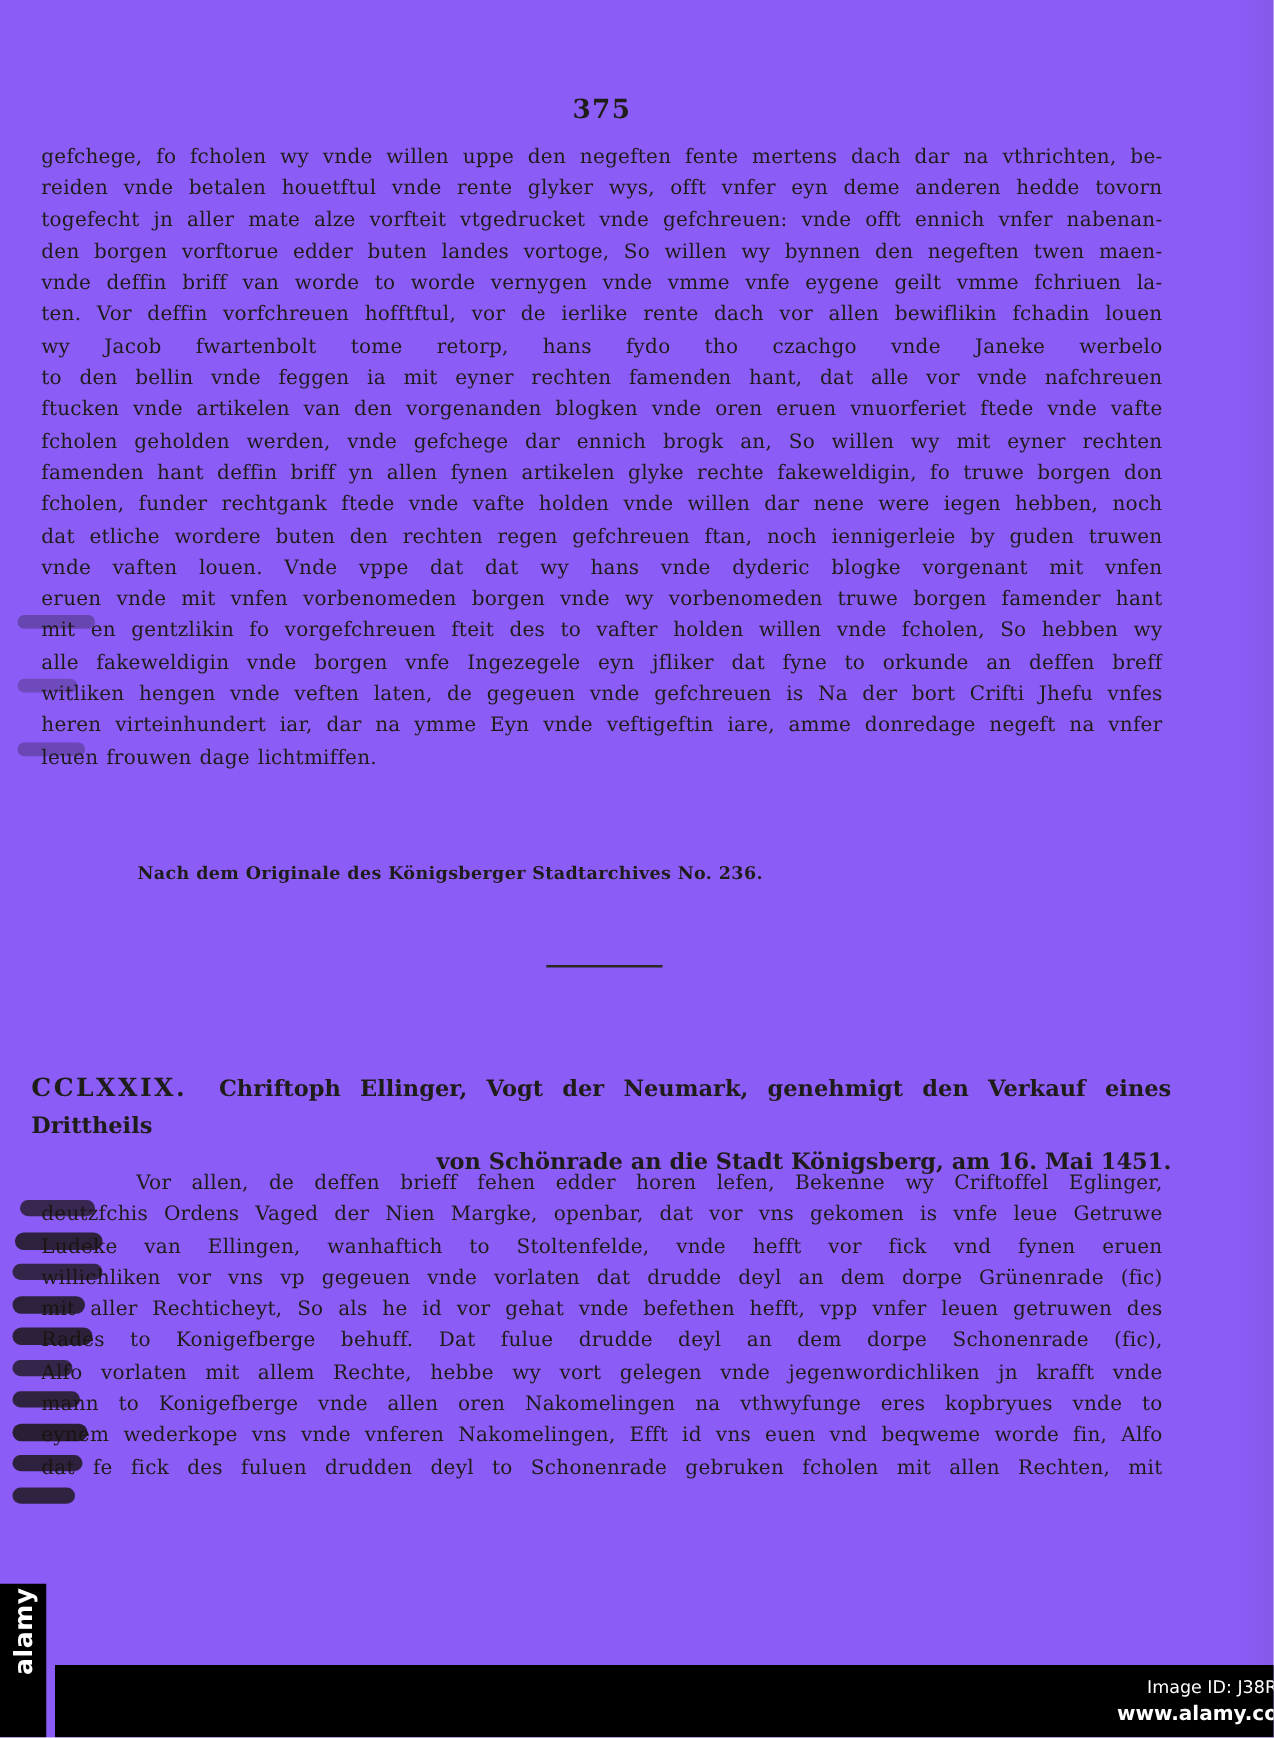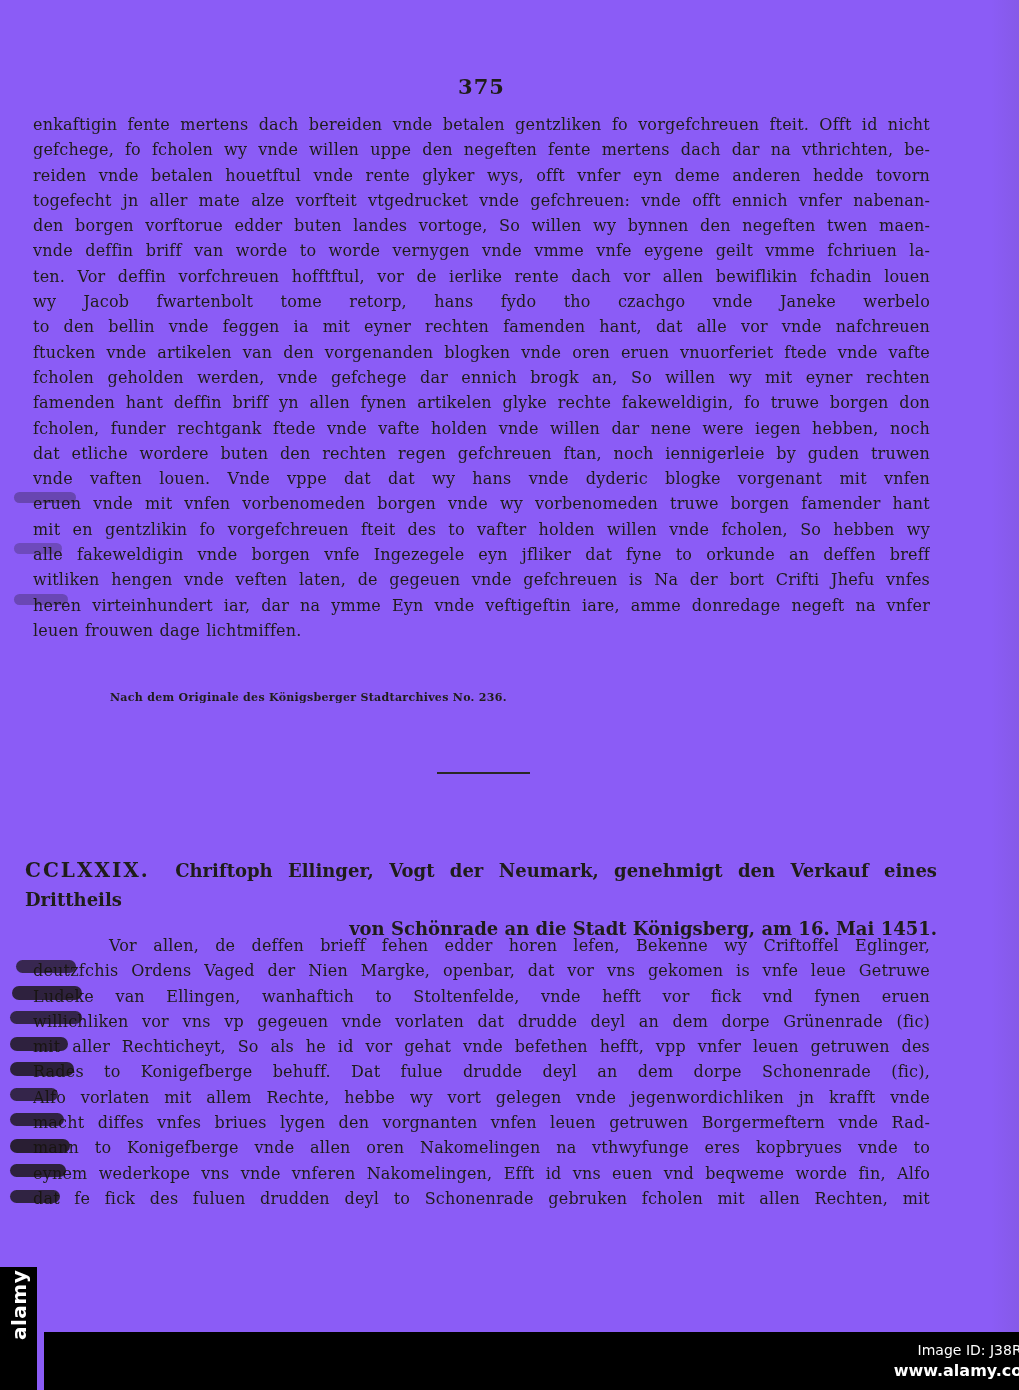--- a/index.html
+++ b/index.html
@@ -40,21 +40,21 @@
     word-spacing: 1px;
   }
   .para.short-last .line:last-child {
     text-align-last: left;
   }
   .para1 { top: 112px; }
   .para2 { top: 933px; }
   .para2 .line:first-child { text-indent: 76px; }
   .source-note {
     position: absolute; top: 691px; left: 110px;
-    font-size: 11px; font-weight: bold;
+    font-size: 14px; font-weight: bold;
     letter-spacing: 0.3px;
   }
   .divider {
     position: absolute; top: 772px; left: 437px;
     width: 93px; height: 0;
     border-top: 2px solid #2a2824;
   }
   .heading {
     position: absolute; top: 856px; left: 25px; width: 912px;
     font-weight: bold;
@@ -114,21 +114,20 @@
   .wm-url { font-size: 16px; font-weight: bold; line-height: 22px; }
 </style>
 </head>
 <body>
 
 <div class="page">
 
   <div class="page-number">375</div>
 
   <div class="para para1 short-last">
-      <div class="line">enkaftigin fente mertens dach bereiden vnde betalen gentzliken fo vorgefchreuen fteit. Offt id nicht</div>
       <div class="line">gefchege, fo fcholen wy vnde willen uppe den negeften fente mertens dach dar na vthrichten, be-</div>
       <div class="line">reiden vnde betalen houetftul vnde rente glyker wys, offt vnfer eyn deme anderen hedde tovorn</div>
       <div class="line">togefecht jn aller mate alze vorfteit vtgedrucket vnde gefchreuen: vnde offt ennich vnfer nabenan-</div>
       <div class="line">den borgen vorftorue edder buten landes vortoge, So willen wy bynnen den negeften twen maen-</div>
       <div class="line">vnde deffin briff van worde to worde vernygen vnde vmme vnfe eygene geilt vmme fchriuen la-</div>
       <div class="line">ten. Vor deffin vorfchreuen hofftftul, vor de ierlike rente dach vor allen bewiflikin fchadin louen</div>
       <div class="line">wy Jacob fwartenbolt tome retorp, hans fydo tho czachgo vnde Janeke werbelo</div>
       <div class="line">to den bellin vnde feggen ia mit eyner rechten famenden hant, dat alle vor vnde nafchreuen</div>
       <div class="line">ftucken vnde artikelen van den vorgenanden blogken vnde oren eruen vnuorferiet ftede vnde vafte</div>
       <div class="line">fcholen geholden werden, vnde gefchege dar ennich brogk an, So willen wy mit eyner rechten</div>
@@ -157,21 +156,20 @@
   </div>
 
   <div class="para para2">
       <div class="line">Vor allen, de deffen brieff fehen edder horen lefen, Bekenne wy Criftoffel Eglinger,</div>
       <div class="line">deutzfchis Ordens Vaged der Nien Margke, openbar, dat vor vns gekomen is vnfe leue Getruwe</div>
       <div class="line">Ludeke van Ellingen, wanhaftich to Stoltenfelde, vnde hefft vor fick vnd fynen eruen</div>
       <div class="line">willichliken vor vns vp gegeuen vnde vorlaten dat drudde deyl an dem dorpe Grünenrade (fic)</div>
       <div class="line">mit aller Rechticheyt, So als he id vor gehat vnde befethen hefft, vpp vnfer leuen getruwen des</div>
       <div class="line">Rades to Konigefberge behuff. Dat fulue drudde deyl an dem dorpe Schonenrade (fic),</div>
       <div class="line">Alfo vorlaten mit allem Rechte, hebbe wy vort gelegen vnde jegenwordichliken jn krafft vnde</div>
-      <div class="line">macht diffes vnfes briues lygen den vorgnanten vnfen leuen getruwen Borgermeftern vnde Rad-</div>
       <div class="line">mann to Konigefberge vnde allen oren Nakomelingen na vthwyfunge eres kopbryues vnde to</div>
       <div class="line">eynem wederkope vns vnde vnferen Nakomelingen, Efft id vns euen vnd beqweme worde fin, Alfo</div>
       <div class="line">dat fe fick des fuluen drudden deyl to Schonenrade gebruken fcholen mit allen Rechten, mit</div>
     </div>
 
   <div class="artifacts">
     <div class="smudge" style="left:14px; top:492px; width:62px; height:11px; opacity:0.30;"></div>
     <div class="smudge" style="left:14px; top:543px; width:48px; height:11px; opacity:0.25;"></div>
     <div class="smudge" style="left:14px; top:594px; width:54px; height:11px; opacity:0.28;"></div>
     <div class="smudge" style="left:16px; top:960px; width:60px; height:13px; opacity:0.72;"></div>

